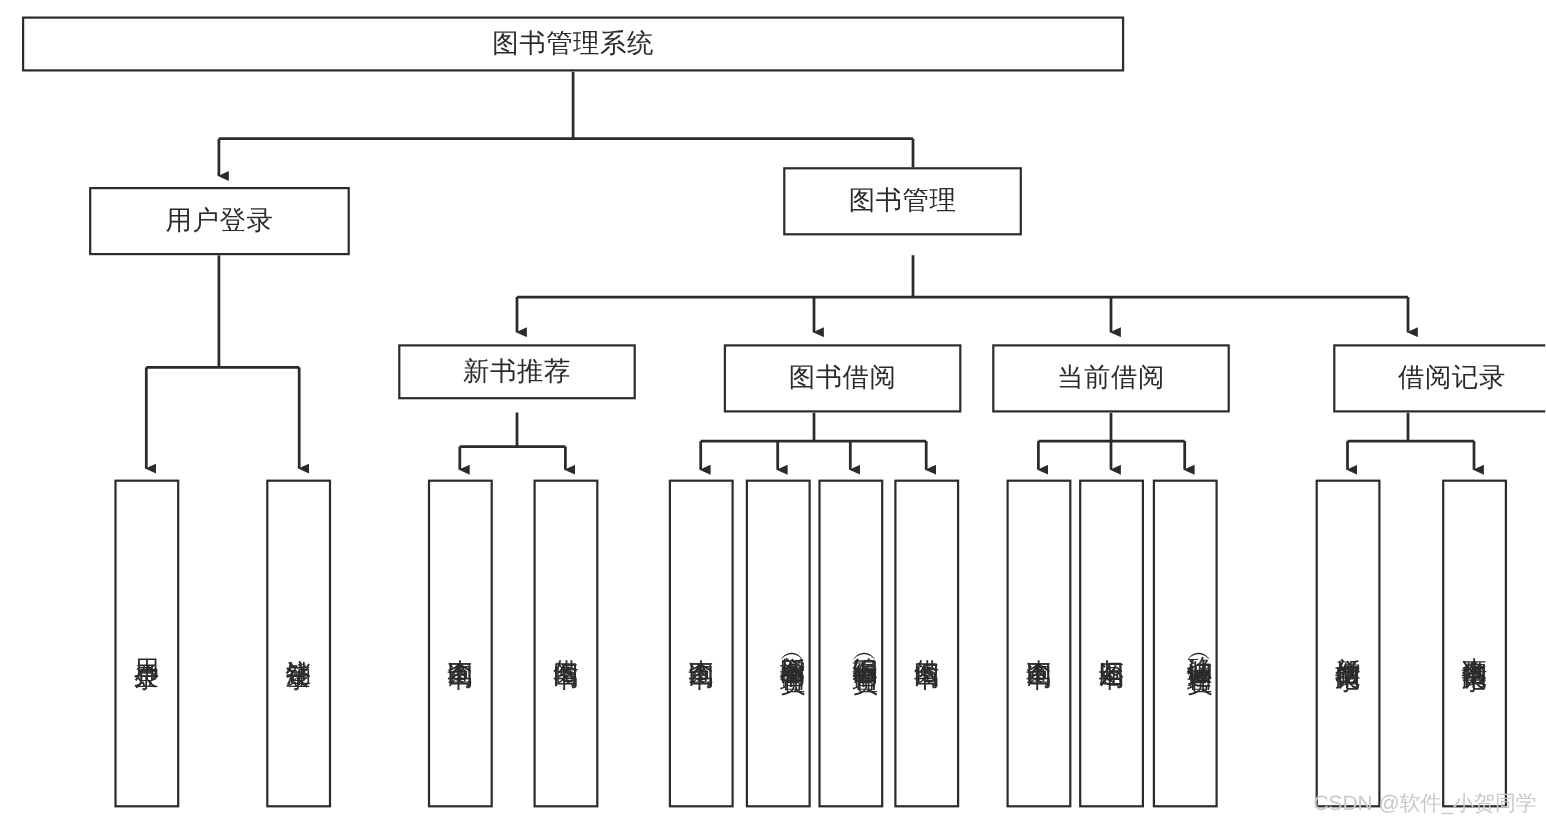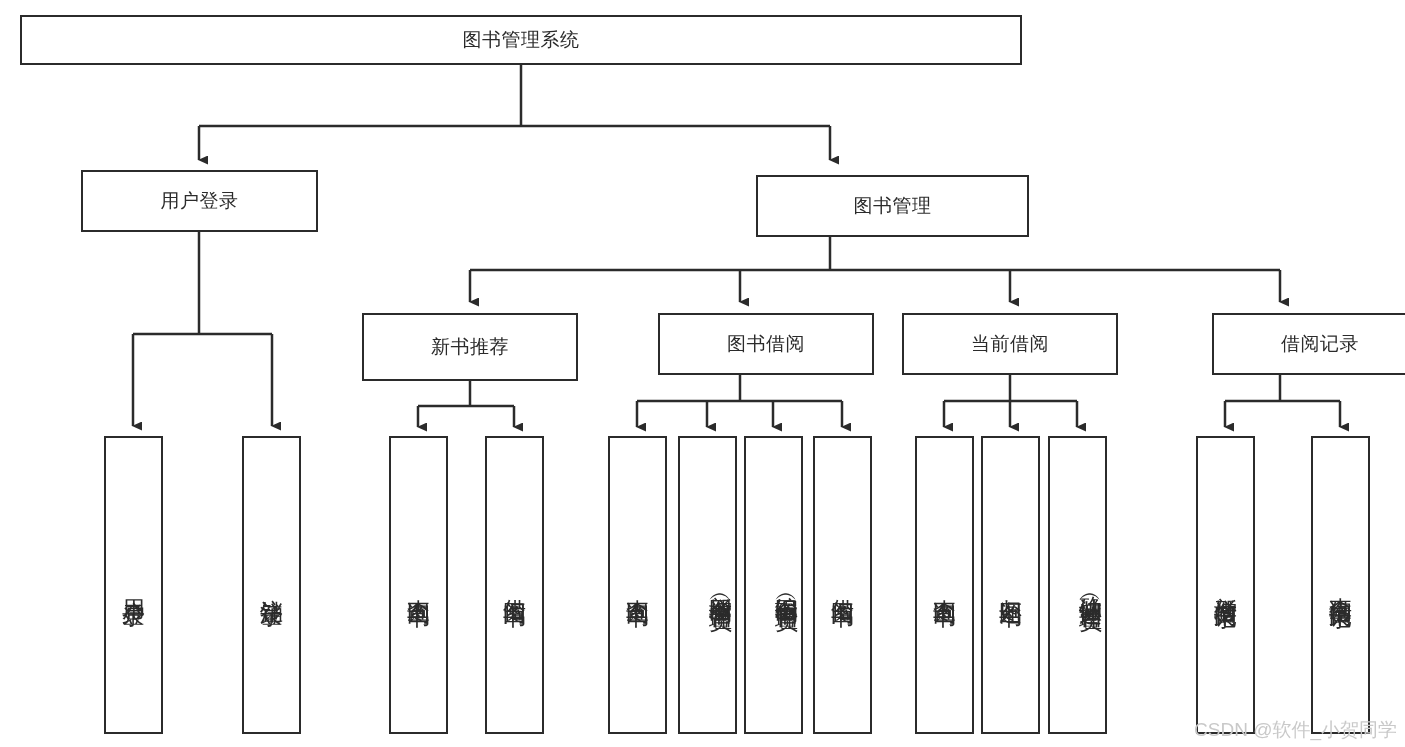--- a/index.html
+++ b/index.html
@@ -30,21 +30,21 @@
     box-sizing: border-box;
     background: #ffffff;
     border: 2px solid #2b2b2b;
     color: #2b2b2b;
     display: flex;
     align-items: center;
     justify-content: center;
     z-index: 2;
   }
   .node-h {
-    font-size: 19px;
+    font-size: 24px;
     letter-spacing: 0.5px;
     line-height: 1.2;
     white-space: nowrap;
   }
   .node-v {
     writing-mode: vertical-rl;
     text-orientation: upright;
     font-size: 23px;
     line-height: 1.25;
     letter-spacing: 2px;
@@ -122,23 +122,23 @@
       <path d="M1280,375 L1280,401"></path>
       <path d="M1225,401 L1340,401"></path>
       <path d="M1225,401 L1225,427" marker-end="url(#arrowhead)"></path>
       <path d="M1340,401 L1340,427" marker-end="url(#arrowhead)"></path>
     </g>
   </svg>
 
   <div class="node node-h" style="left:20px; top:15px; width:1002px; height:50px;">图书管理系统</div>
 
   <div class="node node-h" style="left:81px; top:170px; width:237px; height:62px;">用户登录</div>
-  <div class="node node-h" style="left:712px; top:175px; width:273px; height:62px;margin-left:44px;">图书管理</div>
+  <div class="node node-h" style="left:712px; top:152px; width:217px; height:62px;">图书管理</div>
 
-  <div class="node node-h" style="left:362px; top:313px; width:216px; height:68px;text-align:center;">新书推荐</div>
+  <div class="node node-h" style="left:362px; top:313px; width:216px; height:50px;text-align:center;">新书推荐</div>
   <div class="node node-h" style="left:632px; top:313px; width:216px; height:62px;margin-left:26px;">图书借阅</div>
   <div class="node node-h" style="left:902px; top:313px; width:216px; height:62px;">当前借阅</div>
   <div class="node node-h" style="left:1172px; top:313px; width:216px; height:62px;margin-left:40px;">借阅记录</div>
 
   <div class="node node-v anchor-mid" style="left:104px; top:436px; width:59px; height:298px;">用户登录</div>
   <div class="node node-v anchor-mid" style="left:242px; top:436px; width:59px; height:298px;">注销登录</div>
 
   <div class="node node-v anchor-mid" style="left:389px; top:436px; width:59px; height:298px;">查询图书</div>
   <div class="node node-v anchor-mid" style="left:485px; top:436px; width:59px; height:298px;">借阅图书</div>
 

